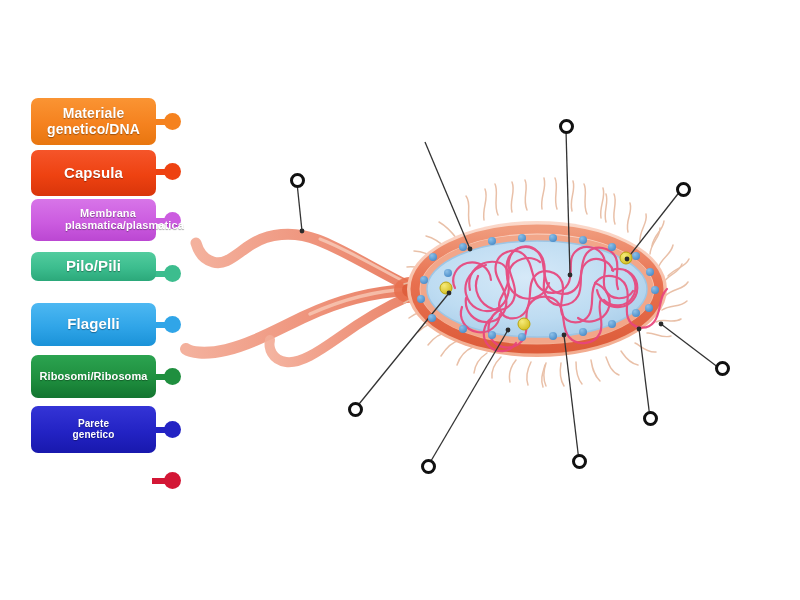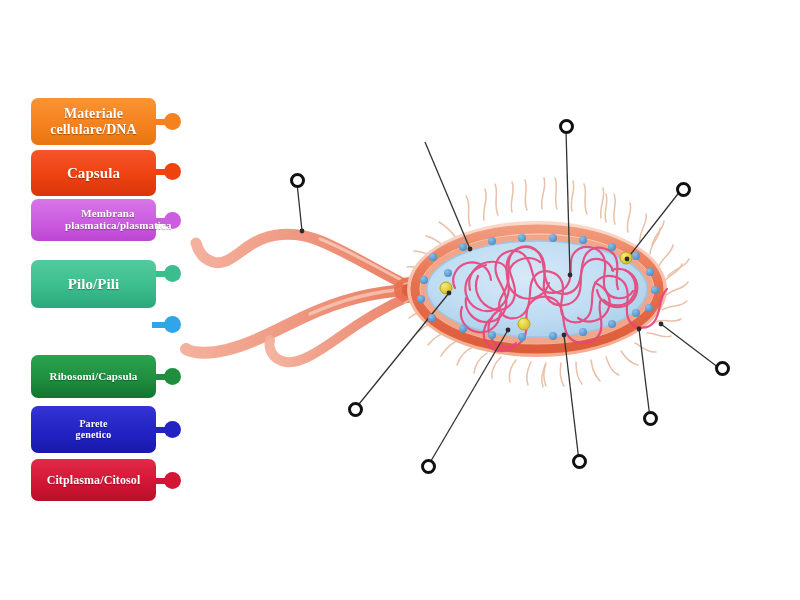--- a/index.html
+++ b/index.html
@@ -3,21 +3,21 @@
 <meta charset="utf-8">
 <style>
   html,body{margin:0;padding:0;}
   body{
     width:800px;height:600px;
     background:#ffffff;
     font-family:"Liberation Sans", sans-serif;
     overflow:hidden;
     position:relative;
   }
-  #stage{position:absolute;left:0;top:0;width:800px;height:600px;font-family:Liberation Serif, serif;}
+  #stage{position:absolute;left:0;top:0;width:800px;height:600px;}
 
   
   .chip{
     position:absolute;
     left:31px;
     width:125px;
     border-radius:7px;
     box-sizing:border-box;
     display:flex;align-items:center;justify-content:center;
     text-align:center;
@@ -246,62 +246,62 @@
   <div class="ring" style="left:643px;top:411px;"></div>
   <div class="ring" style="left:572px;top:454px;"></div>
   <div class="ring" style="left:421px;top:459px;"></div>
   <div class="ring" style="left:348px;top:402px;"></div>
 
   <div class="stub" style="left:152px;top:119px;background:#f5821f;"></div>
   <div class="knob" style="left:164px;top:113px;background:#f5821f;"></div>
   <div class="chip" style="top:98px;height:47px;font-size:14px;background:linear-gradient(180deg,#fa9433 0%,#f5821f 55%,#e8760f 100%);">
     <span class="chip-inner">
       <span>Materiale</span><br>
-      <span>cellulare/DNA</span>
+      <span>genetico/DNA</span>
     </span>
   </div>
 
   <div class="stub" style="left:152px;top:169px;background:#ee4211;"></div>
   <div class="knob" style="left:164px;top:163px;background:#ee4211;"></div>
   <div class="chip" style="top:150px;height:46px;font-size:15px;background:linear-gradient(180deg,#f5552a 0%,#ee4211 55%,#d9350a 100%);">
     <span class="chip-inner">Capsula</span>
   </div>
 
   <div class="stub" style="left:152px;top:218px;background:#cc5ce0;"></div>
   <div class="knob" style="left:164px;top:212px;background:#cc5ce0;"></div>
   <div class="chip" style="top:199px;height:42px;font-size:11px;background:linear-gradient(180deg,#d775e8 0%,#cc5ce0 55%,#bb47d2 100%);padding-left:34px;">
     <span class="chip-inner">
       <span>Membrana</span><br>
       <span>plasmatica/plasmatica</span>
     </span>
   </div>
 
   <div class="stub" style="left:152px;top:271px;background:#3cbd8e;"></div>
   <div class="knob" style="left:164px;top:265px;background:#3cbd8e;"></div>
-  <div class="chip" style="top:260px;height:48px;font-size:15px;background:linear-gradient(180deg,#52cc9e 0%,#3cbd8e 55%,#2ba87a 100%);">
+  <div class="chip" style="top:252px;height:29px;font-size:15px;background:linear-gradient(180deg,#52cc9e 0%,#3cbd8e 55%,#2ba87a 100%);">
     <span class="chip-inner">Pilo/Pili</span>
   </div>
 
   <div class="stub" style="left:152px;top:322px;background:#30a5e8;"></div>
   <div class="knob" style="left:164px;top:316px;background:#30a5e8;"></div>
+  <div class="chip" style="top:303px;height:43px;font-size:15px;background:linear-gradient(180deg,#4db8f2 0%,#30a5e8 55%,#1a92d8 100%);">
+    <span class="chip-inner">Flagelli</span>
+  </div>
 
   <div class="stub" style="left:152px;top:374px;background:#1f8f3f;"></div>
   <div class="knob" style="left:164px;top:368px;background:#1f8f3f;"></div>
   <div class="chip" style="top:355px;height:43px;font-size:11px;background:linear-gradient(180deg,#2ba350 0%,#1f8f3f 55%,#137530 100%);">
-    <span class="chip-inner">Ribosomi/Capsula</span>
+    <span class="chip-inner">Ribosomi/Ribosoma</span>
   </div>
 
   <div class="stub" style="left:152px;top:427px;background:#2323c4;"></div>
   <div class="knob" style="left:164px;top:421px;background:#2323c4;"></div>
   <div class="chip" style="top:406px;height:47px;font-size:10px;background:linear-gradient(180deg,#3434d6 0%,#2323c4 55%,#1818ad 100%);">
     <span class="chip-inner">
       <span>Parete</span><br>
       <span>genetico</span>
     </span>
   </div>
 
   <div class="stub" style="left:152px;top:478px;background:#d31635;"></div>
   <div class="knob" style="left:164px;top:472px;background:#d31635;"></div>
-  <div class="chip" style="top:459px;height:42px;font-size:12px;background:linear-gradient(180deg,#e32a48 0%,#d31635 55%,#b81028 100%);">
-    <span class="chip-inner">Citplasma/Citosol</span>
-  </div>
 
 </div>
 
 </body></html>

